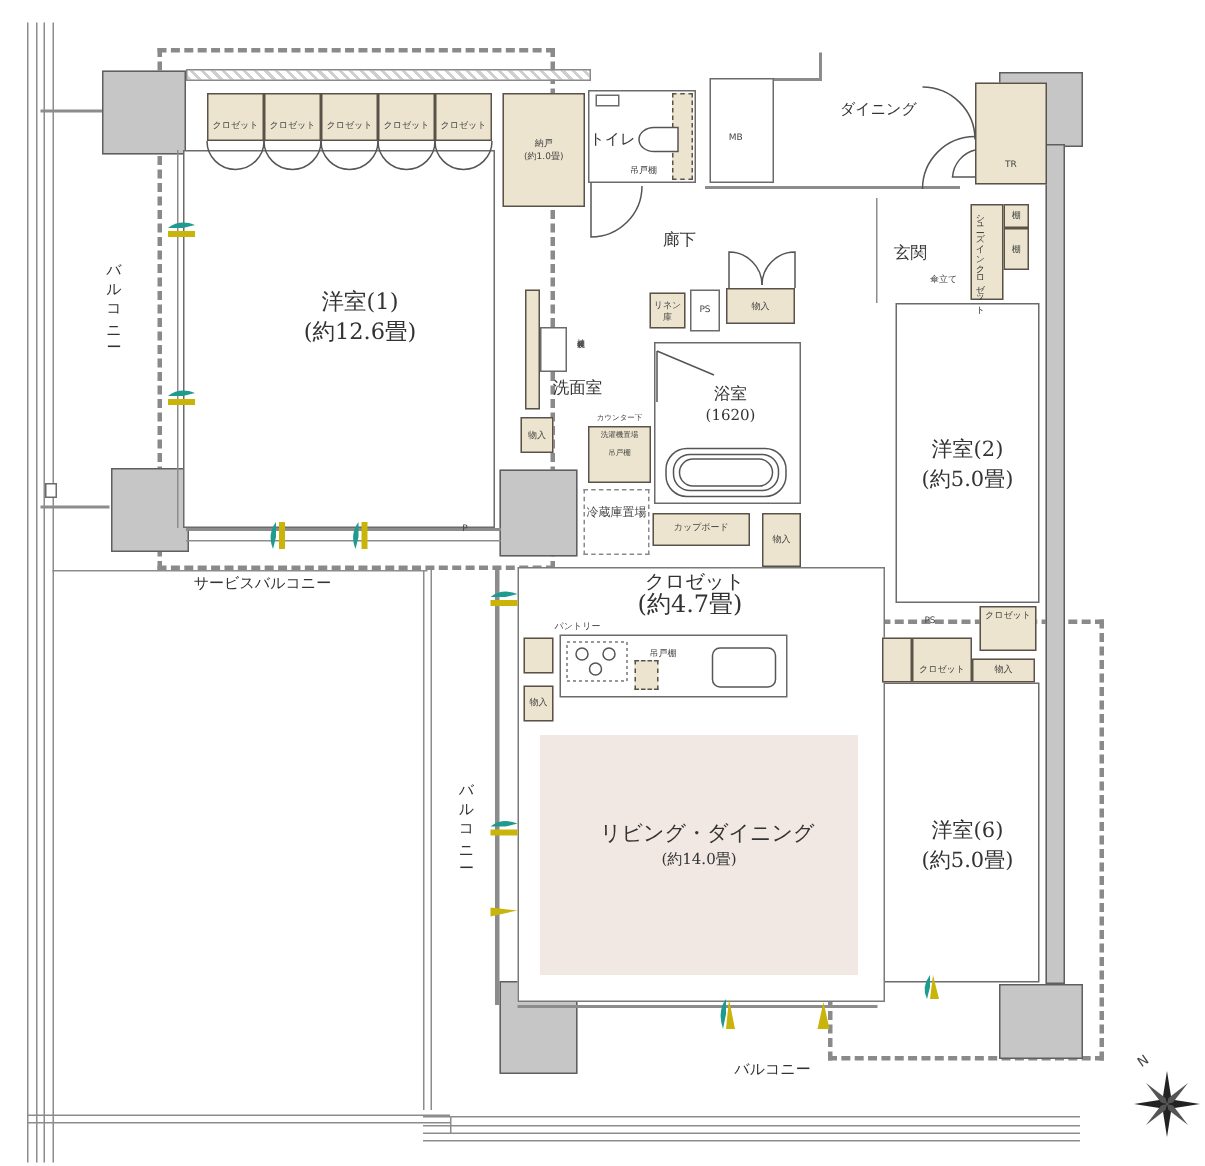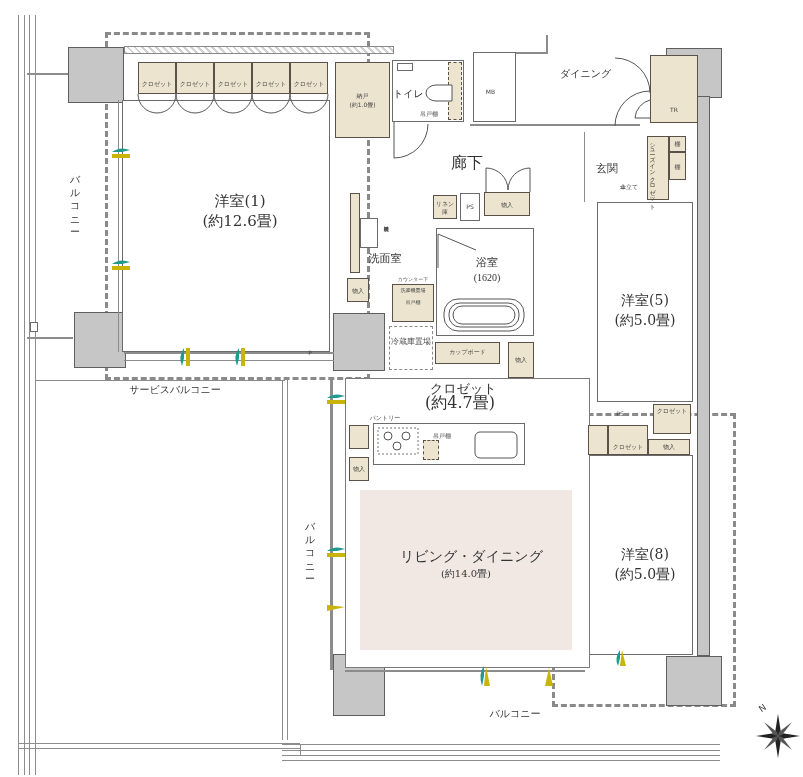--- a/index.html
+++ b/index.html
@@ -115,21 +115,21 @@
 
 <div class="label mid" style="left:560px;top:68px;width:50px;font-size:10px;">ダイニング</div>
 <svg style="left:610px;top:58px;" width="45" height="70">
   <g fill="none" stroke="#555" stroke-width="1">
     <path d="M5 0 A35 35 0 0 1 40 35"></path>
     <path d="M5 68 A35 35 0 0 1 40 33"></path>
     <path d="M40 42 A20 20 0 0 0 25 60 L40 60"></path>
   </g>
 </svg>
 
-<div class="label room-label" style="left:438px;top:153px;width:30px;font-size:16px;margin-left:13px;">廊下</div>
+<div class="label room-label" style="left:438px;top:153px;width:30px;font-size:11px;">廊下</div>
 
 <div class="label room-label" style="left:592px;top:162px;width:30px;font-size:11px;text-align:center;">玄関</div>
 <div class="storage" style="left:647px;top:136px;width:22px;height:64px;"></div>
 <div class="label vert" style="left:649px;top:138px;font-size:6px;letter-spacing:0;height:60px;">シューズインクロゼット</div>
 <div class="storage" style="left:669px;top:136px;width:17px;height:16px;"></div>
 <div class="storage" style="left:669px;top:152px;width:17px;height:28px;"></div>
 <div class="label tiny" style="left:669px;top:140px;width:17px;">棚</div>
 <div class="label tiny" style="left:669px;top:163px;width:17px;">棚</div>
 <div class="label tiny" style="left:614px;top:183px;width:30px;">傘立て</div>
 
@@ -141,21 +141,21 @@
 <div class="label tiny" style="left:484px;top:201px;width:46px;">物入</div>
 <svg style="left:484px;top:165px;" width="48" height="28">
   <g fill="none" stroke="#555" stroke-width="1">
     <path d="M2 27 L2 3 A22 22 0 0 1 24 25"></path>
     <path d="M46 27 L46 3 A22 22 0 0 0 24 25"></path>
   </g>
 </svg>
 
 <div class="wall" style="left:436px;top:228px;width:98px;height:108px;"></div>
 <div class="label room-label" style="left:470px;top:256px;width:34px;font-size:11px;">浴室</div>
-<div class="label room-label" style="left:460px;top:272px;width:54px;font-size:10px;font-family:Liberation Serif, serif;">(1620)</div>
+<div class="label room-label" style="left:460px;top:272px;width:54px;font-size:10px;">(1620)</div>
 <svg style="left:440px;top:295px;" width="90" height="40">
   <g fill="none" stroke="#555" stroke-width="1">
     <rect x="4" y="4" width="80" height="32" rx="14"></rect>
     <rect x="9" y="8" width="70" height="24" rx="11"></rect>
     <rect x="13" y="11" width="62" height="18" rx="9"></rect>
   </g>
 </svg>
 <svg style="left:436px;top:232px;" width="50" height="40">
   <path d="M2 2 L40 18 M2 2 L2 36" fill="none" stroke="#555" stroke-width="1"></path>
 </svg>
@@ -199,32 +199,32 @@
 <div class="label tiny" style="left:365px;top:414px;width:40px;">パントリー</div>
 <div class="storage" style="left:349px;top:457px;width:20px;height:24px;"></div>
 <div class="label tiny" style="left:349px;top:465px;width:20px;">物入</div>
 
 <div class="label room-label" style="left:400px;top:548px;width:140px;font-size:14px;">リビング・ダイニング</div>
 <div class="label room-label" style="left:416px;top:568px;width:100px;font-size:10px;">(約14.0畳)</div>
 
 <div class="label room-label" style="left:200px;top:192px;width:80px;font-size:15px;">洋室(1)</div>
 <div class="label room-label" style="left:190px;top:212px;width:100px;font-size:15px;">(約12.6畳)</div>
 
-<div class="label room-label" style="left:610px;top:292px;width:70px;font-size:14px;">洋室(5)</div>
+<div class="label room-label" style="left:610px;top:292px;width:70px;font-size:14px;">洋室(2)</div>
 <div class="label room-label" style="left:600px;top:312px;width:90px;font-size:14px;">(約5.0畳)</div>
 <div class="storage" style="left:653px;top:404px;width:38px;height:30px;"></div>
 <div class="label tiny" style="left:653px;top:407px;width:38px;">クロゼット</div>
 <div class="label tiny" style="left:610px;top:410px;width:20px;">PS</div>
 
 <div class="storage" style="left:588px;top:425px;width:20px;height:30px;"></div>
 <div class="storage" style="left:608px;top:425px;width:40px;height:30px;"></div>
 <div class="label tiny" style="left:608px;top:443px;width:40px;">クロゼット</div>
 <div class="storage" style="left:648px;top:439px;width:42px;height:16px;"></div>
 <div class="label tiny" style="left:648px;top:443px;width:42px;">物入</div>
-<div class="label room-label" style="left:610px;top:546px;width:70px;font-size:14px;">洋室(8)</div>
+<div class="label room-label" style="left:610px;top:546px;width:70px;font-size:14px;">洋室(6)</div>
 <div class="label room-label" style="left:600px;top:566px;width:90px;font-size:14px;">(約5.0畳)</div>
 
 <div class="label tiny" style="left:305px;top:349px;width:10px;">P</div>
 
 <div class="label vert" style="left:68px;top:168px;">バルコニー</div>
 <div class="label vert" style="left:303px;top:515px;">バルコニー</div>
 <div class="label mid" style="left:485px;top:708px;width:60px;font-size:10px;">バルコニー</div>
 <div class="label mid" style="left:125px;top:384px;width:100px;font-size:10px;">サービスバルコニー</div>
 
 <svg style="left:110px;top:146px;" width="22" height="14">

